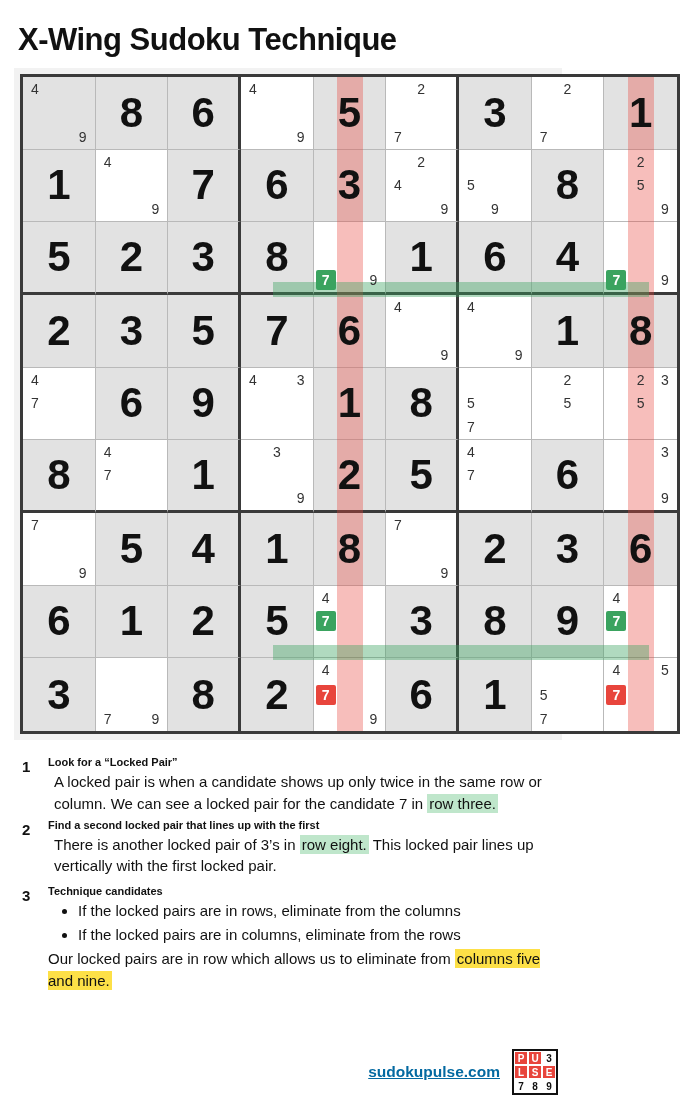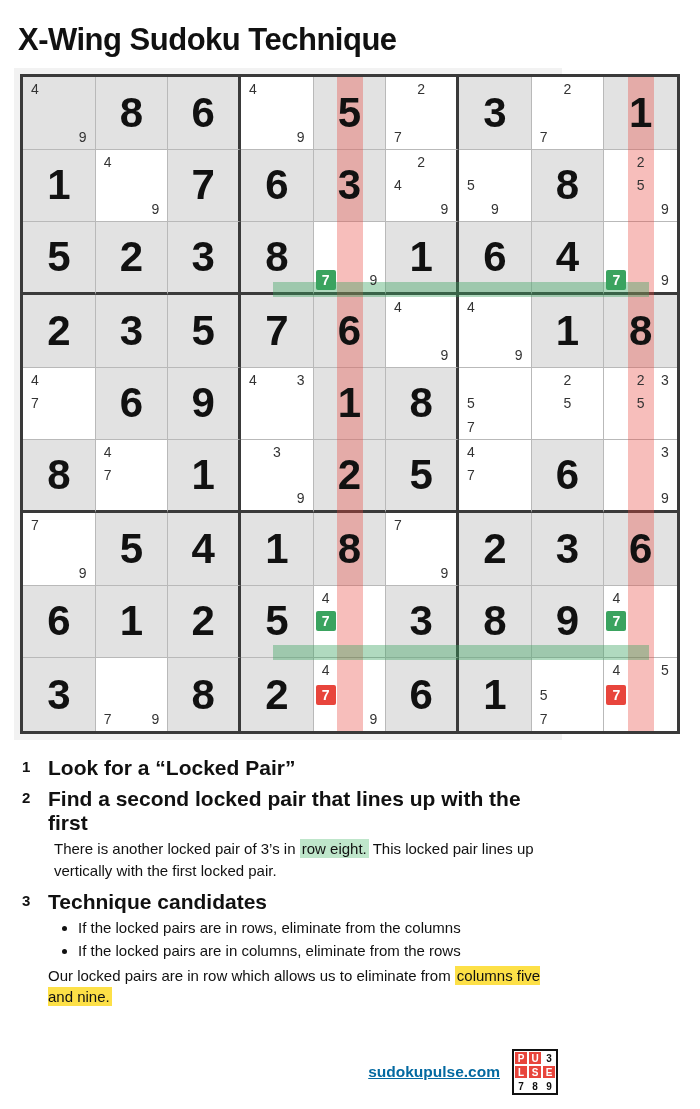--- a/index.html
+++ b/index.html
@@ -123,21 +123,21 @@
   .step-num {
     width: 26px;
     flex: 0 0 26px;
     font-weight: bold;
     font-size: 15px;
     padding-top: 2px;
   }
   .step-body { flex: 1; }
   .step-title {
     font-weight: bold;
-    font-size: 21px;
+    font-size: 11px;
     margin-bottom: 3px;
   }
   .step-text {
     font-size: 15px;
     line-height: 1.45;
     padding-left: 6px;
   }
   .mark-green { background: #bfe6cb; padding: 1px 2px; }
   .mark-red { background: #fde047; padding: 1px 2px; }
   .bullets { margin: 2px 0 2px 0; padding-left: 30px; }
@@ -734,20 +734,23 @@
         <div class="band-h" style="top: 568.333px; left: 250.333px; width: 375.333px;"></div>
       </div>
   </div>
 
   <div class="steps">
 
     <div class="step">
       <div class="step-num">1</div>
       <div class="step-body">
         <div class="step-title">Look for a “Locked Pair”</div>
+        <div class="step-text">
+          <span>A locked pair is when a candidate shows up only twice in the same row or column. We can see a locked pair for the candidate 7 in </span><span class="mark-green">row three.</span>
+        </div>
       </div>
     </div>
 
     <div class="step">
       <div class="step-num">2</div>
       <div class="step-body">
         <div class="step-title">Find a second locked pair that lines up with the first</div>
         <div class="step-text">
           <span>There is another locked pair of 3’s in </span><span class="mark-green">row eight.</span><span> This locked pair lines up vertically with the first locked pair.</span>
         </div>

